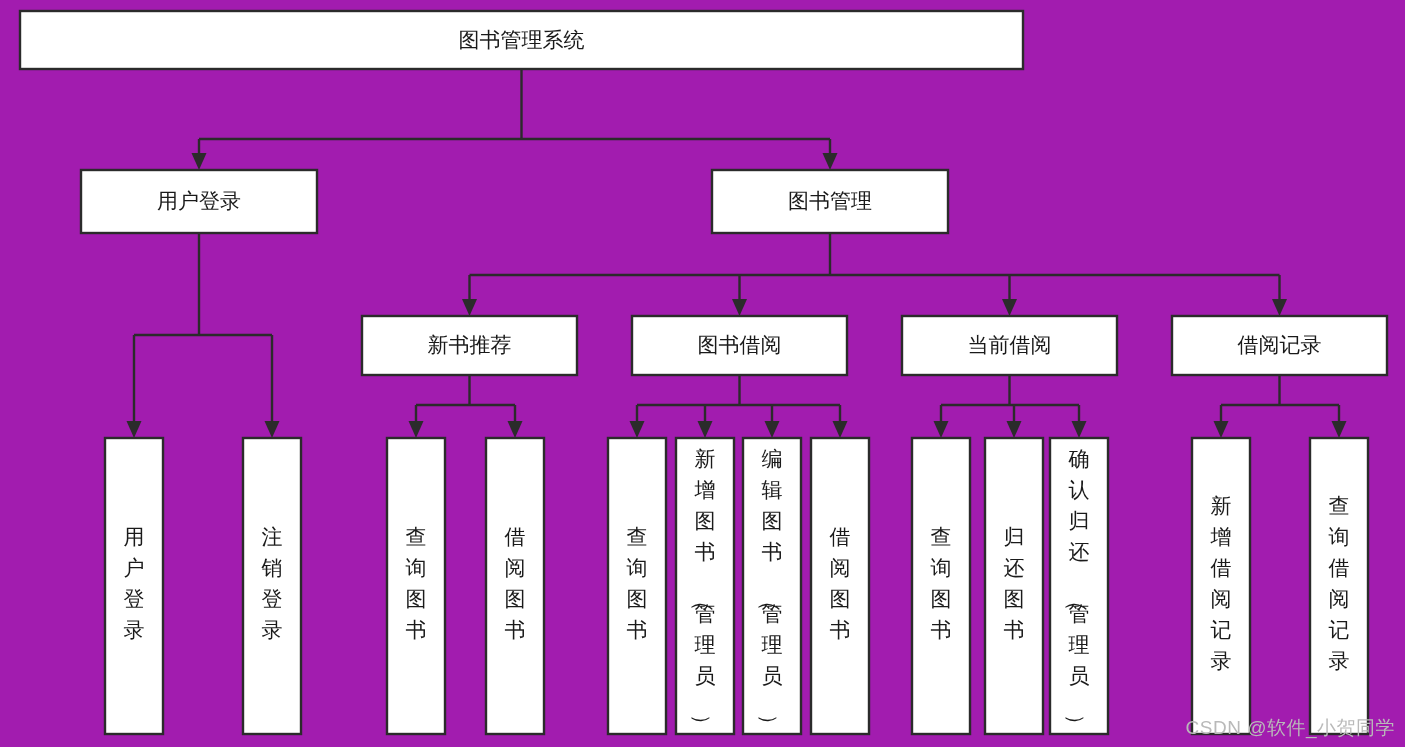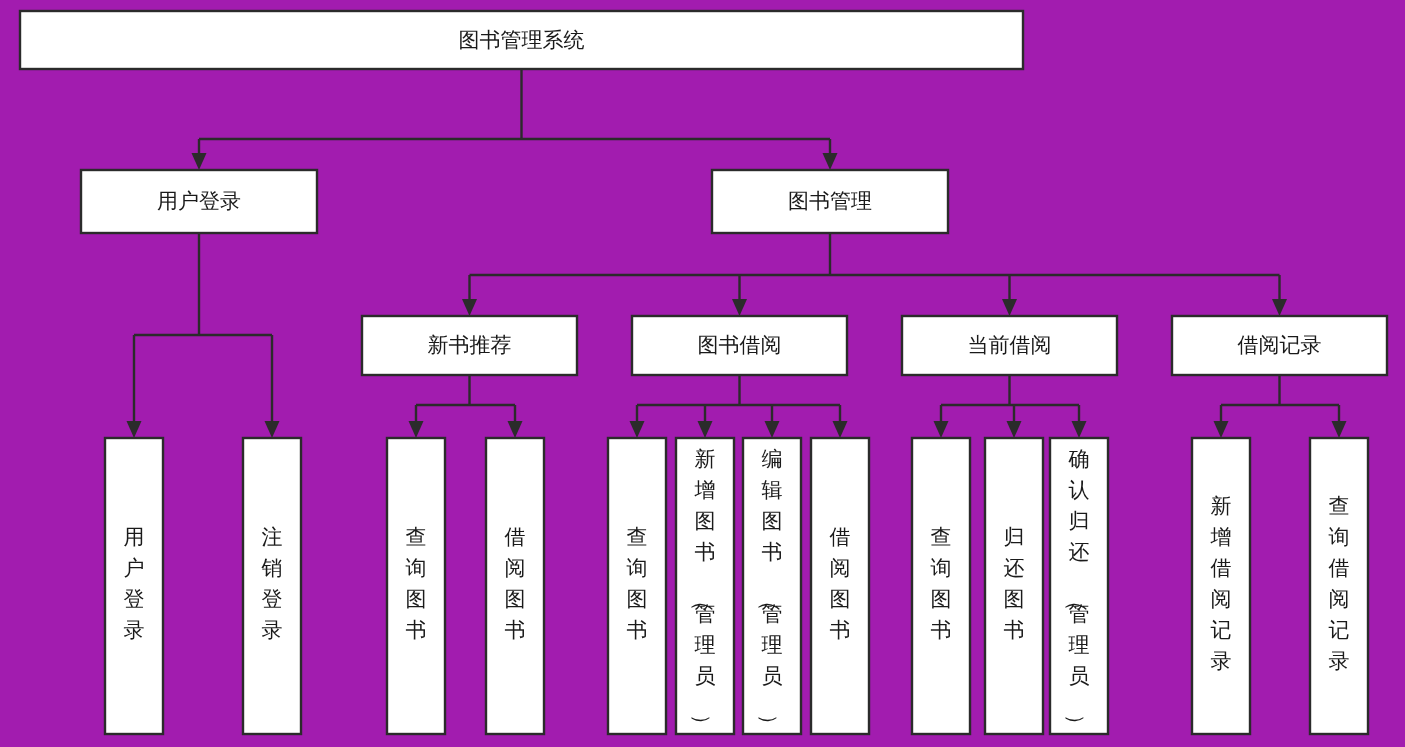--- a/index.html
+++ b/index.html
@@ -204,13 +204,14 @@
           <rect x="1192" y="438" width="58" height="296" class="node-box"></rect>
           <text x="1221" y="512.5" class="node-label-v"><tspan x="1221" dy="0">新</tspan><tspan x="1221" dy="31">增</tspan><tspan x="1221" dy="31">借</tspan><tspan x="1221" dy="31">阅</tspan><tspan x="1221" dy="31">记</tspan><tspan x="1221" dy="31">录</tspan></text>
         </g>
         <g>
           <rect x="1310" y="438" width="58" height="296" class="node-box"></rect>
           <text x="1339" y="512.5" class="node-label-v"><tspan x="1339" dy="0">查</tspan><tspan x="1339" dy="31">询</tspan><tspan x="1339" dy="31">借</tspan><tspan x="1339" dy="31">阅</tspan><tspan x="1339" dy="31">记</tspan><tspan x="1339" dy="31">录</tspan></text>
         </g>
       </g>
   </svg>
 
+  <div class="watermark-text">CSDN @软件_小贺同学</div>
 </div>
 
 </body></html>

